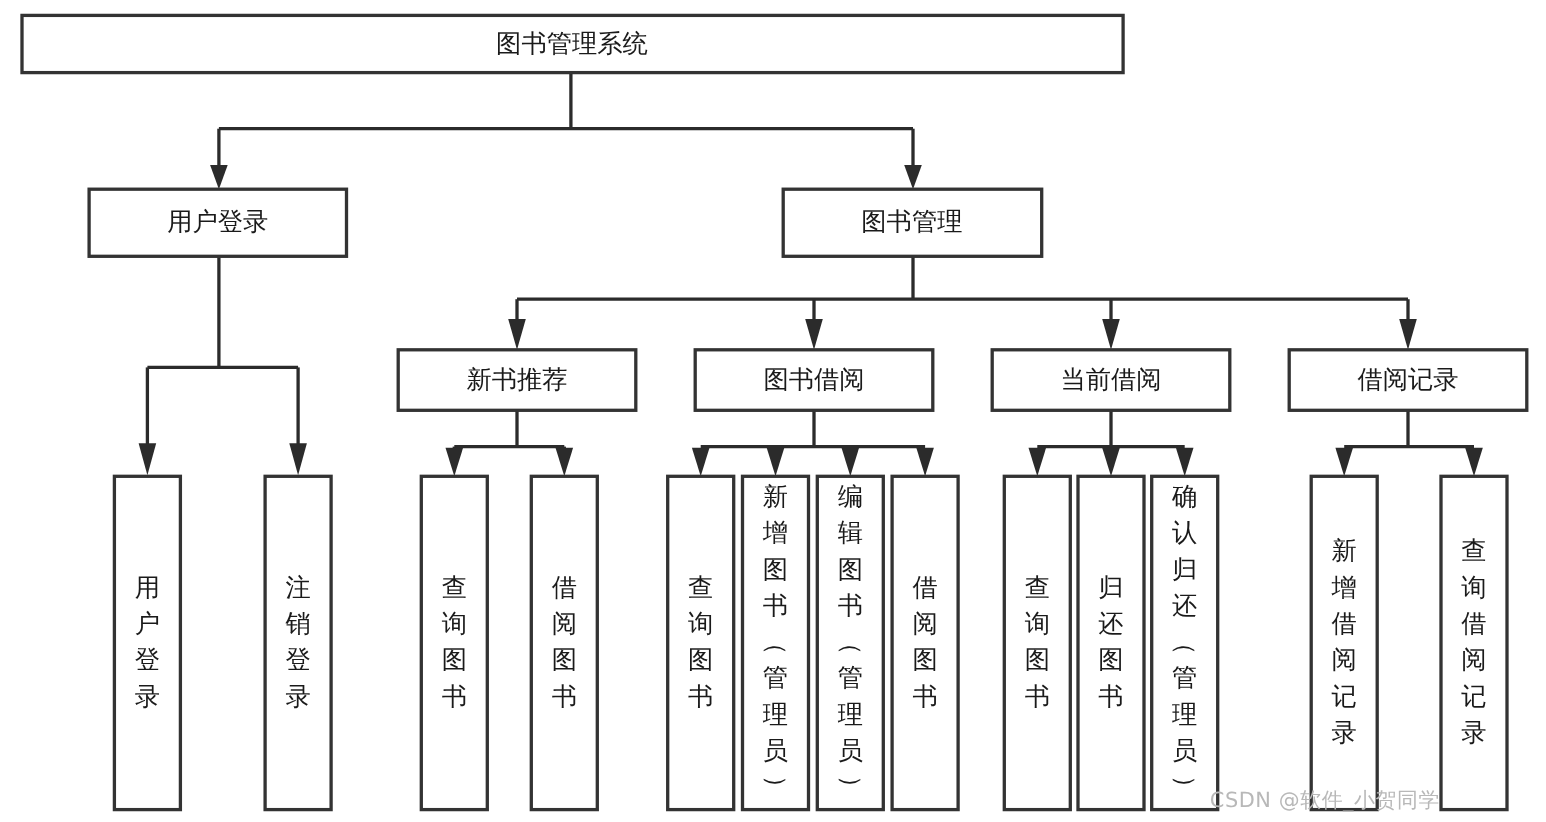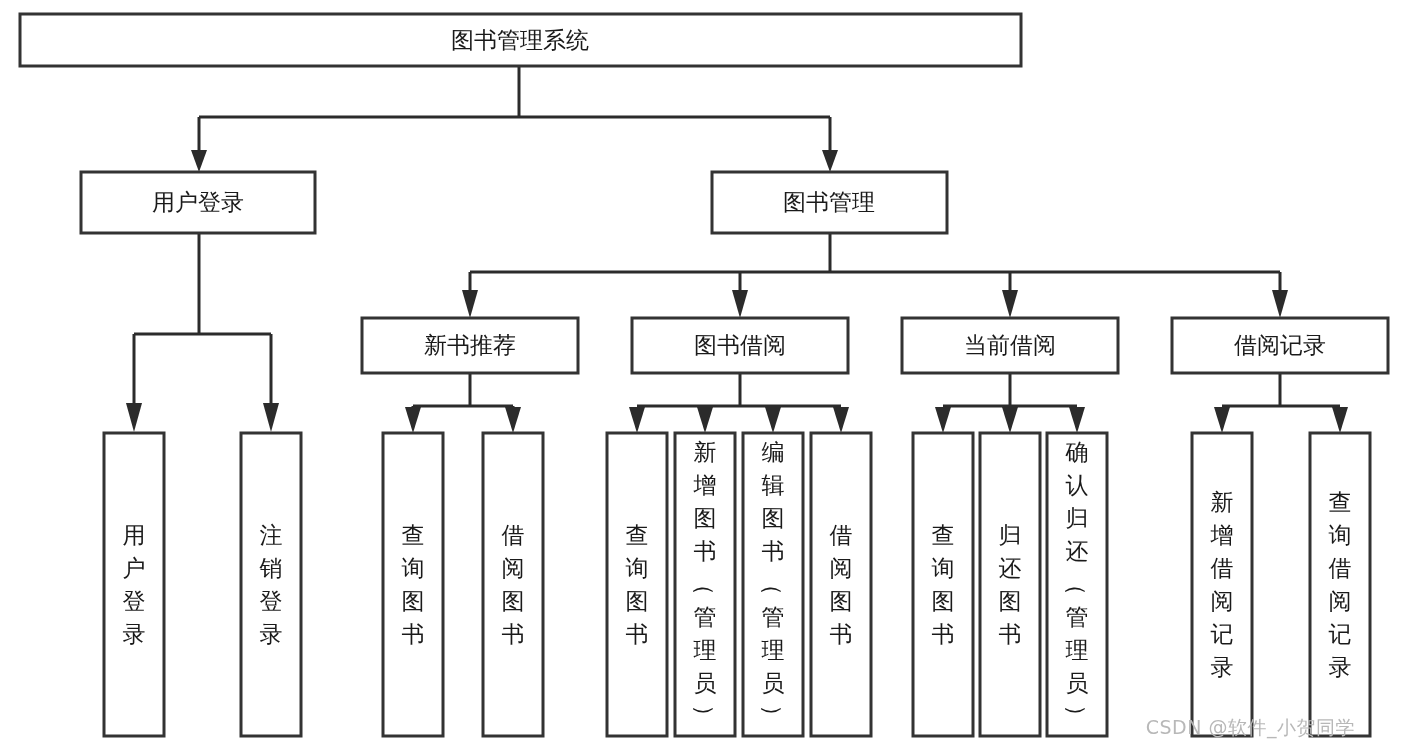--- a/index.html
+++ b/index.html
@@ -11,21 +11,20 @@
     width: 1405px;
     height: 747px;
     font-family: "DejaVu Sans", "Liberation Sans", sans-serif;
     overflow: hidden;
     position: relative;
   }
   #diagram-root {
     position: relative;
     width: 1323px;
     height: 747px;
-    padding-left: 36px;
   }
   svg.diagram {
     position: absolute;
     top: 0;
     left: 0;
     width: 1405px;
     height: 747px;
     display: block;
   }
   .node-box {
@@ -51,21 +50,21 @@
     dominant-baseline: middle;
   }
   .leaf-label {
     fill: #1a1a1a;
     font-family: "DejaVu Sans", "Liberation Sans", sans-serif;
     font-size: 23px;
     text-anchor: middle;
   }
   .watermark {
     position: absolute;
-    right: 4px;
+    right: 14px;
     bottom: 6px;
     font-family: "DejaVu Sans", "Liberation Sans", sans-serif;
     font-size: 19px;
     color: #b8b8b8;
     letter-spacing: 0.5px;
     white-space: nowrap;
     pointer-events: none;
   }
 </style>
 </head>

